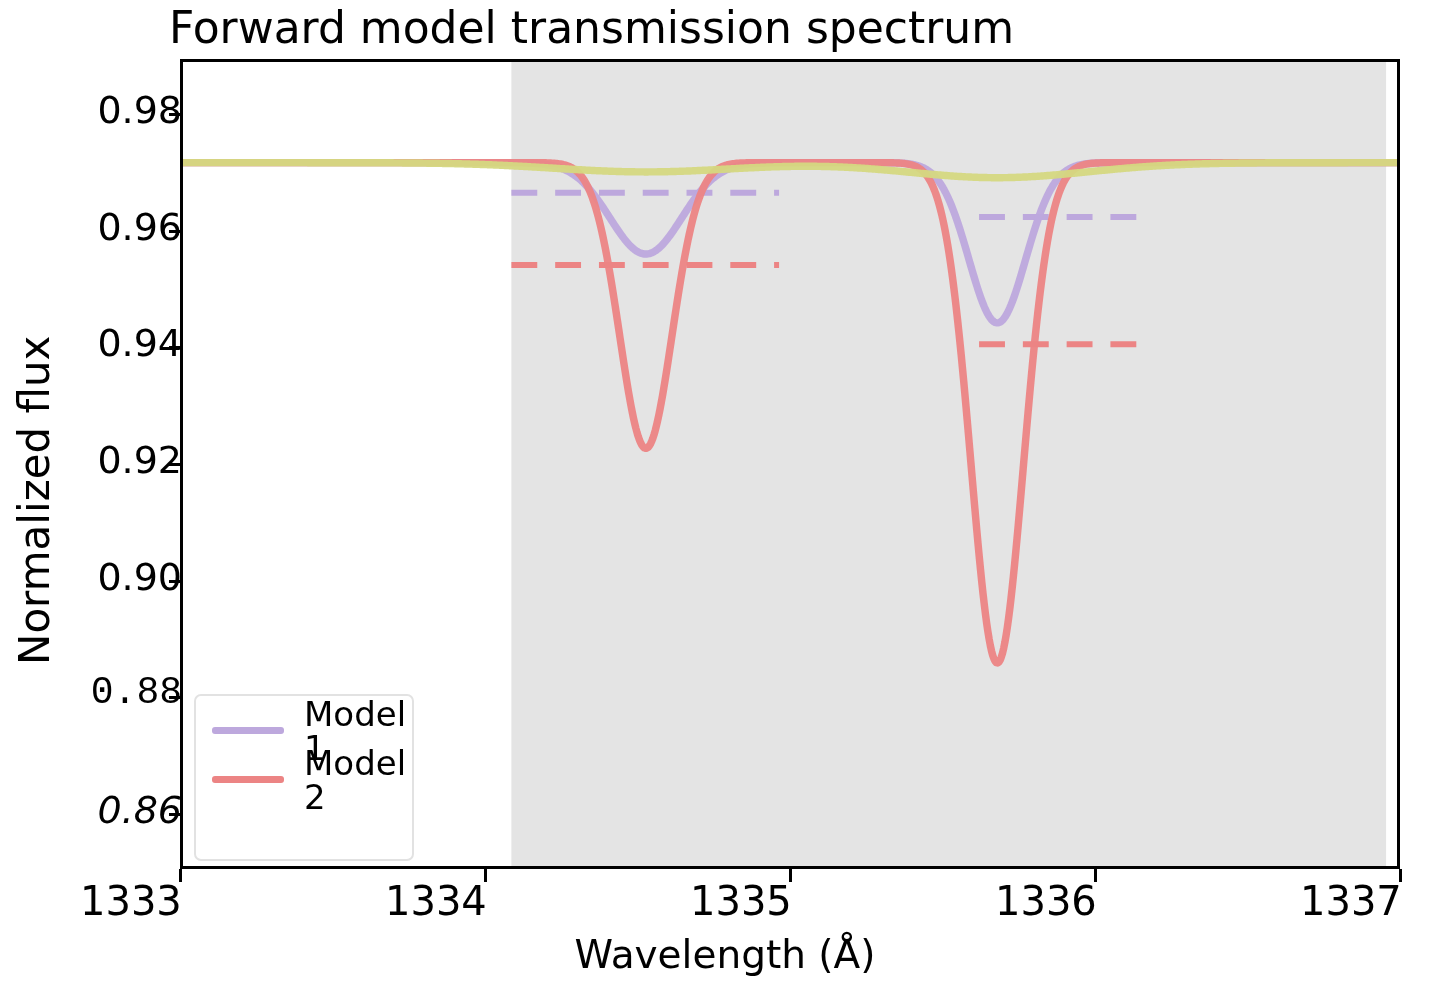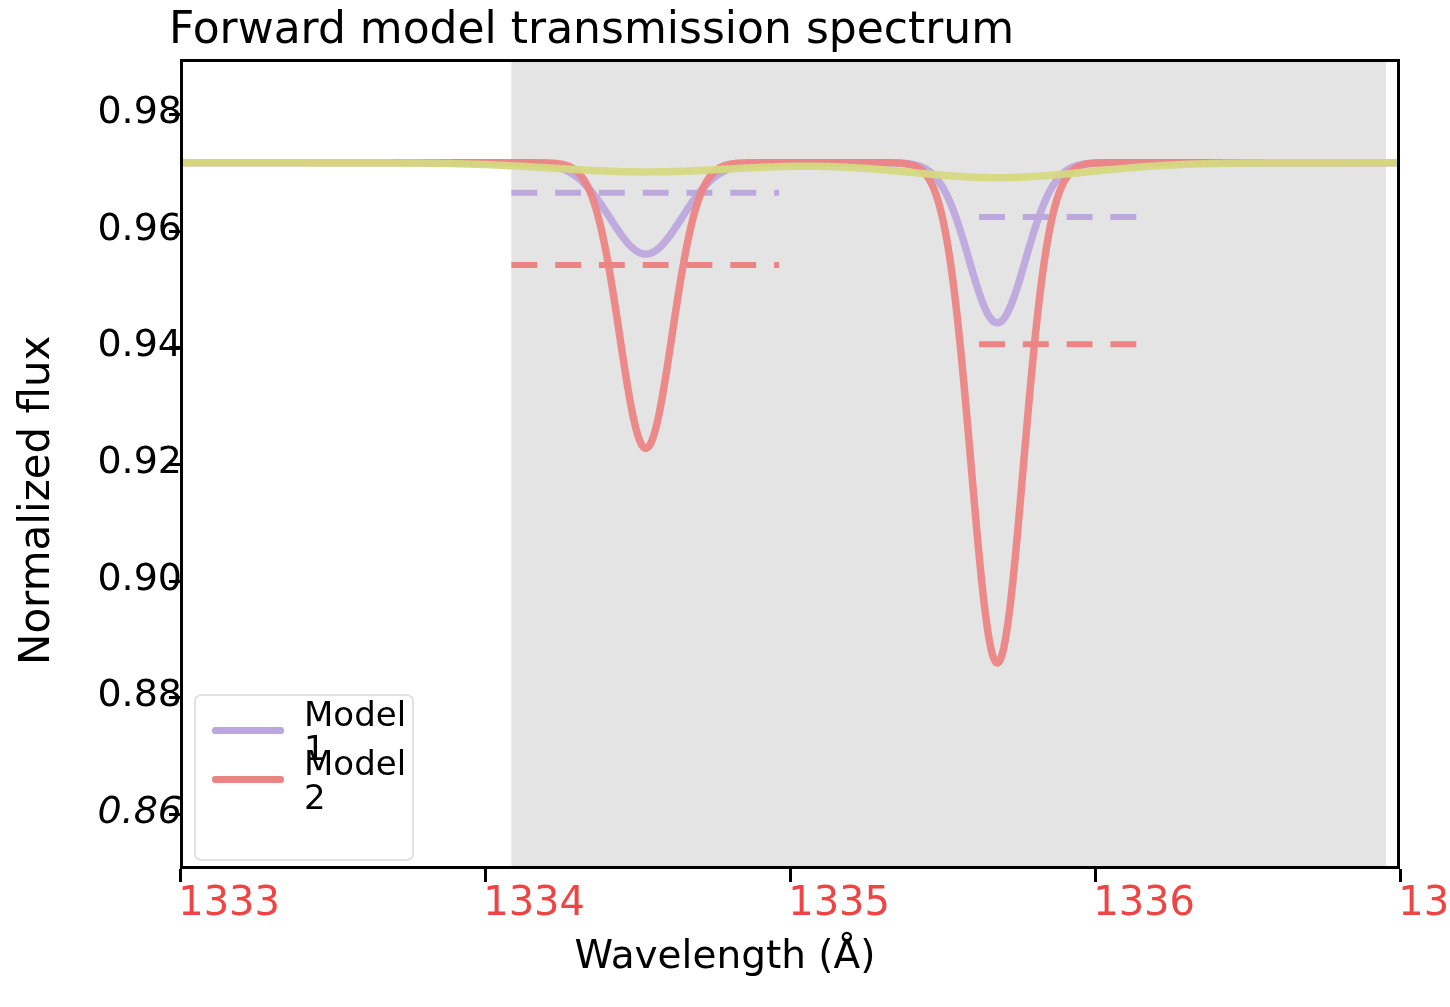--- a/index.html
+++ b/index.html
@@ -12,21 +12,21 @@
 
   #plot-frame{position:absolute;left:180px;top:59px;width:1220px;height:810px;
               border:3px solid #000;box-sizing:border-box;background:#fff;}
 
   #svg-canvas{position:absolute;left:0;top:0;width:100%;height:100%;}
 
   .ytick-label{position:absolute;text-align:right;font-size:38px;color:#000;
                width:150px;right:1268px;white-space:nowrap;}
   .ytick-mark{position:absolute;left:169px;width:12px;height:3px;background:#000;}
 
-  .xtick-label{position:absolute;text-align:right;font-size:40px;color:#ef4444;
+  .xtick-label{position:absolute;text-align:left;font-size:40px;color:#000000;
                width:200px;top:878px;white-space:nowrap;}
   .xtick-mark{position:absolute;top:869px;width:3px;height:13px;background:#000;}
 
   #xlabel{position:absolute;left:0;top:932px;width:1450px;text-align:center;
           font-size:39px;color:#000;}
   #ylabel{position:absolute;font-size:42px;color:#000;white-space:nowrap;
           transform:rotate(-90deg);transform-origin:left top;
           left:10px;top:665px;}
 
   #legend{position:absolute;left:194px;top:694px;width:220px;height:167px;
@@ -50,21 +50,21 @@
       <div class="ytick-label" style="top: 88.3597px;">0.98</div>
       <div class="ytick-mark" style="top: 113.36px;"></div>
       <div class="ytick-label" style="top: 204.906px;">0.96</div>
       <div class="ytick-mark" style="top: 229.906px;"></div>
       <div class="ytick-label" style="top: 321.453px;">0.94</div>
       <div class="ytick-mark" style="top: 346.453px;"></div>
       <div class="ytick-label" style="top: 438px;">0.92</div>
       <div class="ytick-mark" style="top: 463px;"></div>
       <div class="ytick-label" style="top: 554.547px;">0.90</div>
       <div class="ytick-mark" style="top: 579.547px;"></div>
-      <div class="ytick-label" style="top: 671.094px;">0.88</div>
+      <div class="ytick-label" style="top: 671.094px; font-family: Liberation Mono, monospace;">0.88</div>
       <div class="ytick-mark" style="top: 696.094px;"></div>
       <div class="ytick-label" style="top: 787.64px; font-style: italic;">0.86</div>
       <div class="ytick-mark" style="top: 812.64px;"></div>
     </div>
   <div id="xtick-labels">
       <div class="xtick-label" style="left: 80px;">1333</div>
       <div class="xtick-mark" style="left: 179px;"></div>
       <div class="xtick-label" style="left: 385px;">1334</div>
       <div class="xtick-mark" style="left: 484px;"></div>
       <div class="xtick-label" style="left: 690px;">1335</div>

